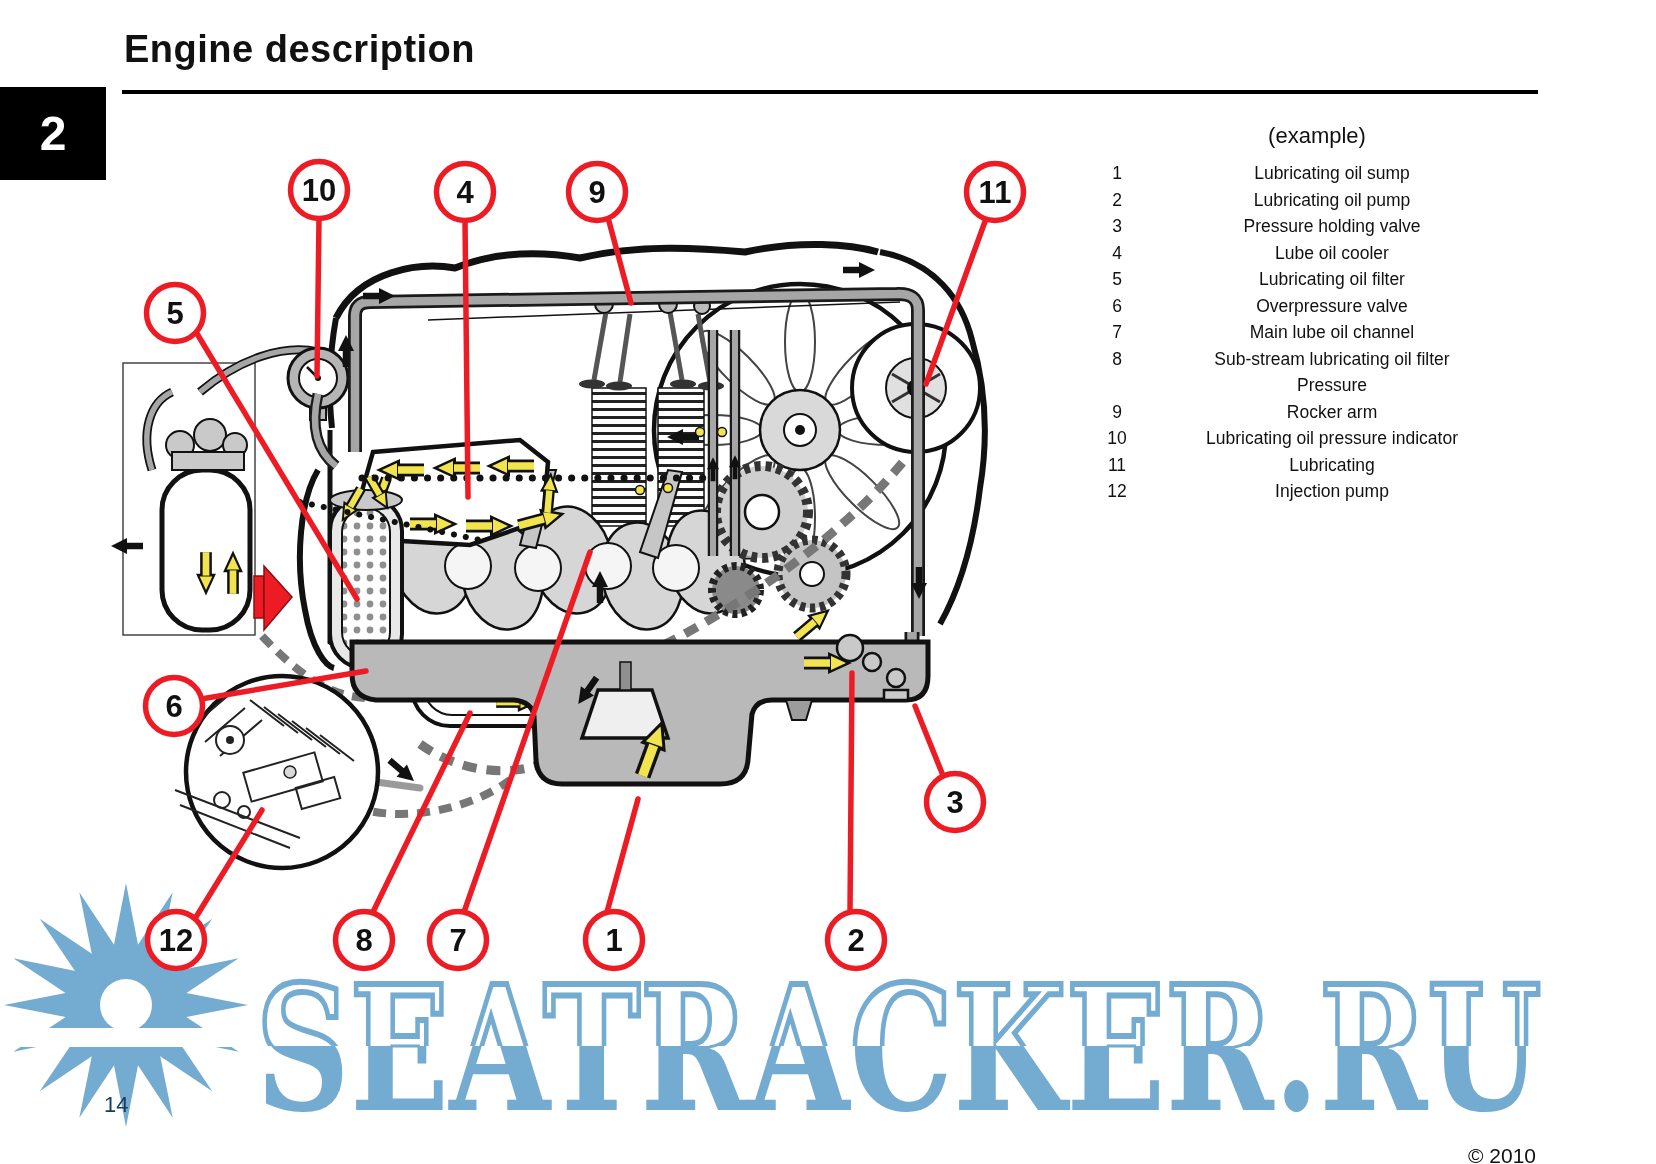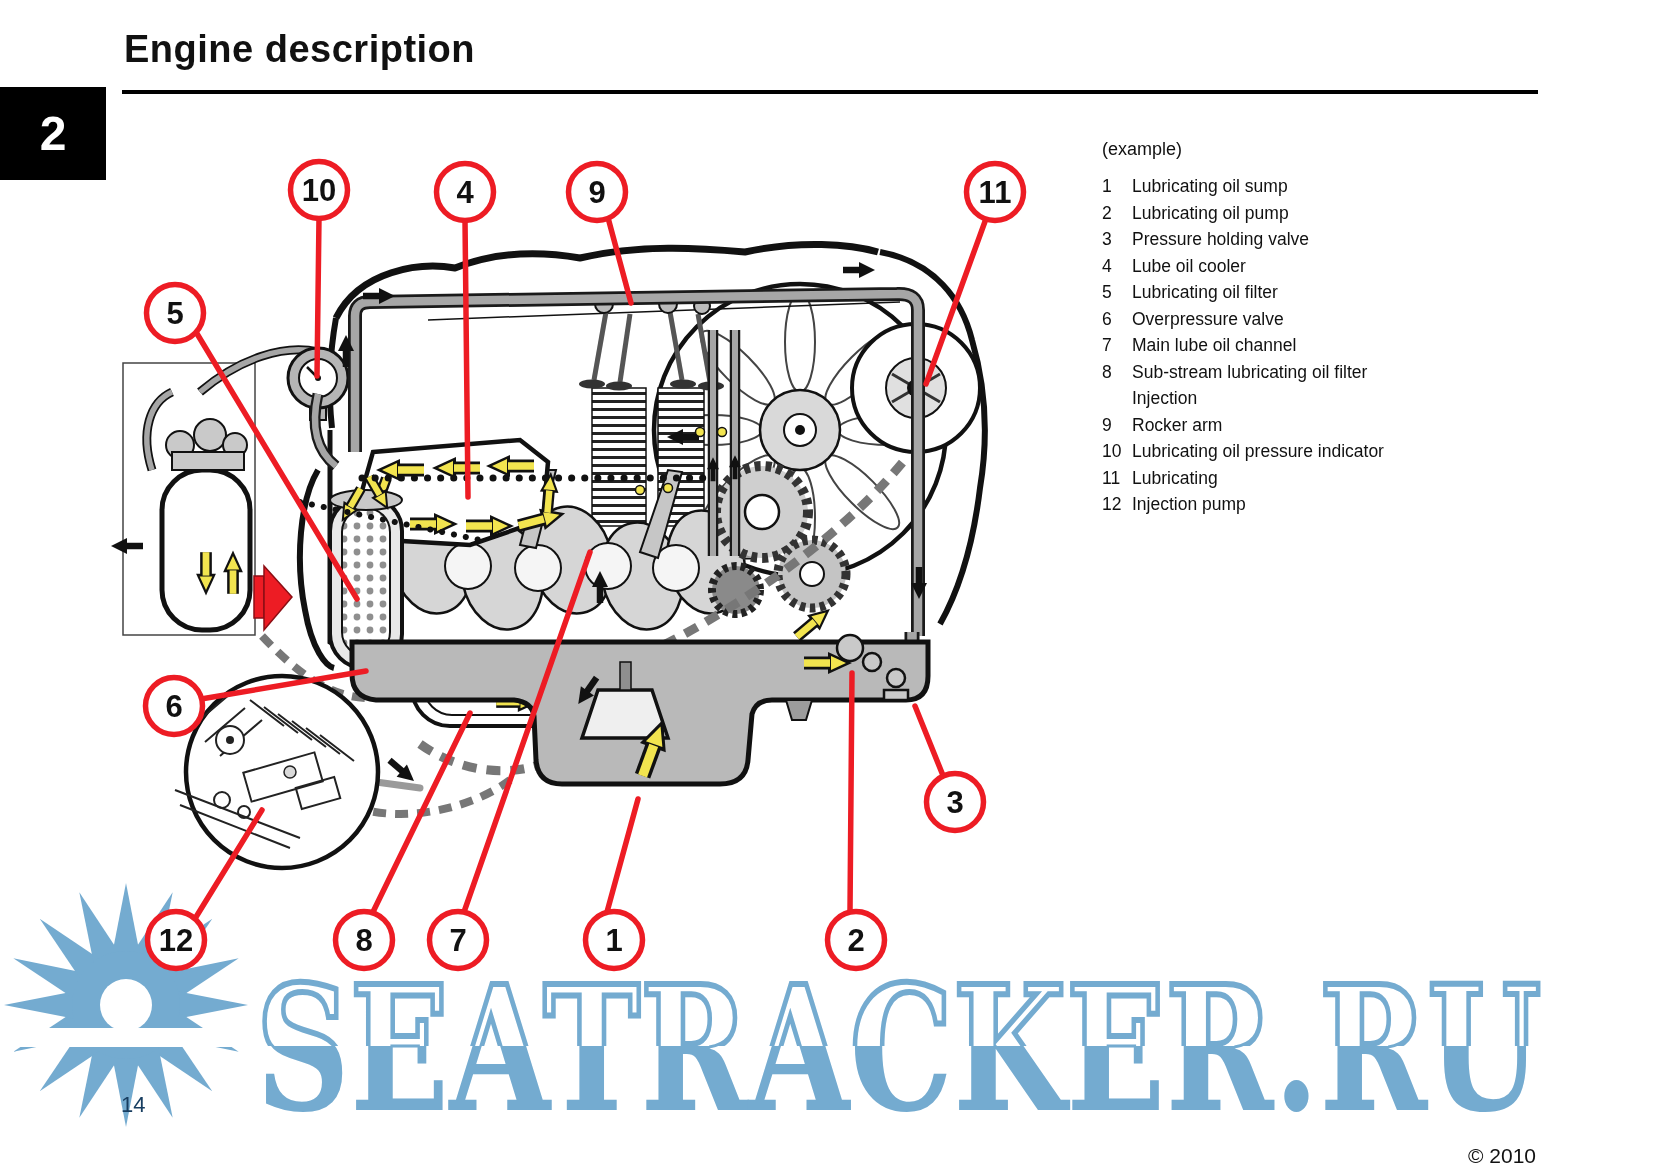--- a/index.html
+++ b/index.html
@@ -1,30 +1,30 @@
 <!DOCTYPE html>
 <html><head>
 <meta charset="utf-8">
 <style>
   html,body{margin:0;padding:0;background:#888;}
   .page{position:relative;width:1656px;height:1164px;background:#fff;overflow:hidden;
-        font-family:"Liberation Sans",sans-serif;margin:0 auto;}
+        font-family:"Liberation Sans",sans-serif;margin:0 auto;text-align:center;}
   .h1{position:absolute;left:124px;top:28px;font-size:38px;font-weight:bold;color:#111;letter-spacing:.5px;}
   .h2{position:absolute;right:200px;top:36px;font-size:27px;font-weight:bold;color:#111;}
   .rule{position:absolute;left:122px;top:90px;width:1416px;height:4px;background:#000;}
   .chaptab{position:absolute;left:0;top:87px;width:106px;height:93px;background:#000;color:#fff;
            display:flex;align-items:center;justify-content:center;font-size:48px;font-weight:bold;}
   .legend{position:absolute;left:1102px;top:104px;width:430px;color:#111;}
   .legend-title{font-size:19px;font-weight:bold;line-height:22px;}
-  .legend-example{font-size:18px;margin-top:34px;line-height:22px;}
+  .legend-example{font-size:22px;margin-top:21px;line-height:22px;}
   .legend-list{margin-top:13px;}
   .legend-row{display:flex;font-size:17.5px;line-height:26.5px;}
   .legend-row .num{width:30px;flex:0 0 30px;}
   .legend-row .lab{flex:1;}
-  .pagenum{position:absolute;left:121px;top:1092px;font-size:22px;color:#173d60;z-index:5;}
+  .pagenum{position:absolute;left:104px;top:1092px;font-size:22px;color:#173d60;z-index:5;}
   .copyright{position:absolute;right:120px;top:1144px;font-size:21px;color:#111;z-index:5;}
   svg text{font-family:"Liberation Sans",sans-serif;}
   svg .wmtext{font-family:"DejaVu Serif",serif;font-weight:bold;}
 </style>
 </head>
 <body>
 
 <div class="page">
 
   <div class="h1">Engine description</div>
@@ -61,21 +61,21 @@
       <div class="legend-row">
           <span class="num">7</span>
           <span class="lab">Main lube oil channel</span>
         </div>
       <div class="legend-row">
           <span class="num">8</span>
           <span class="lab">Sub-stream lubricating oil filter</span>
         </div>
       <div class="legend-row">
           <span class="num"></span>
-          <span class="lab">Injection</span>
+          <span class="lab">Pressure</span>
         </div>
       <div class="legend-row">
           <span class="num">9</span>
           <span class="lab">Rocker arm</span>
         </div>
       <div class="legend-row">
           <span class="num">10</span>
           <span class="lab">Lubricating oil pressure indicator</span>
         </div>
       <div class="legend-row">

